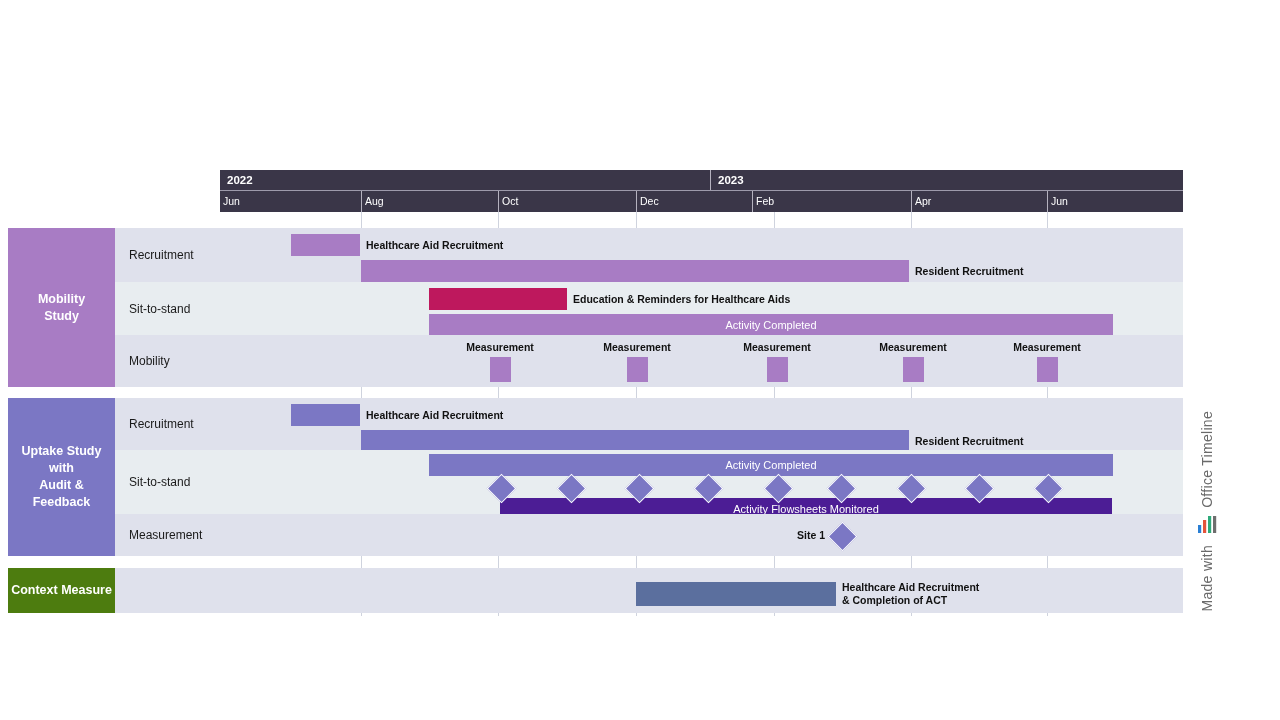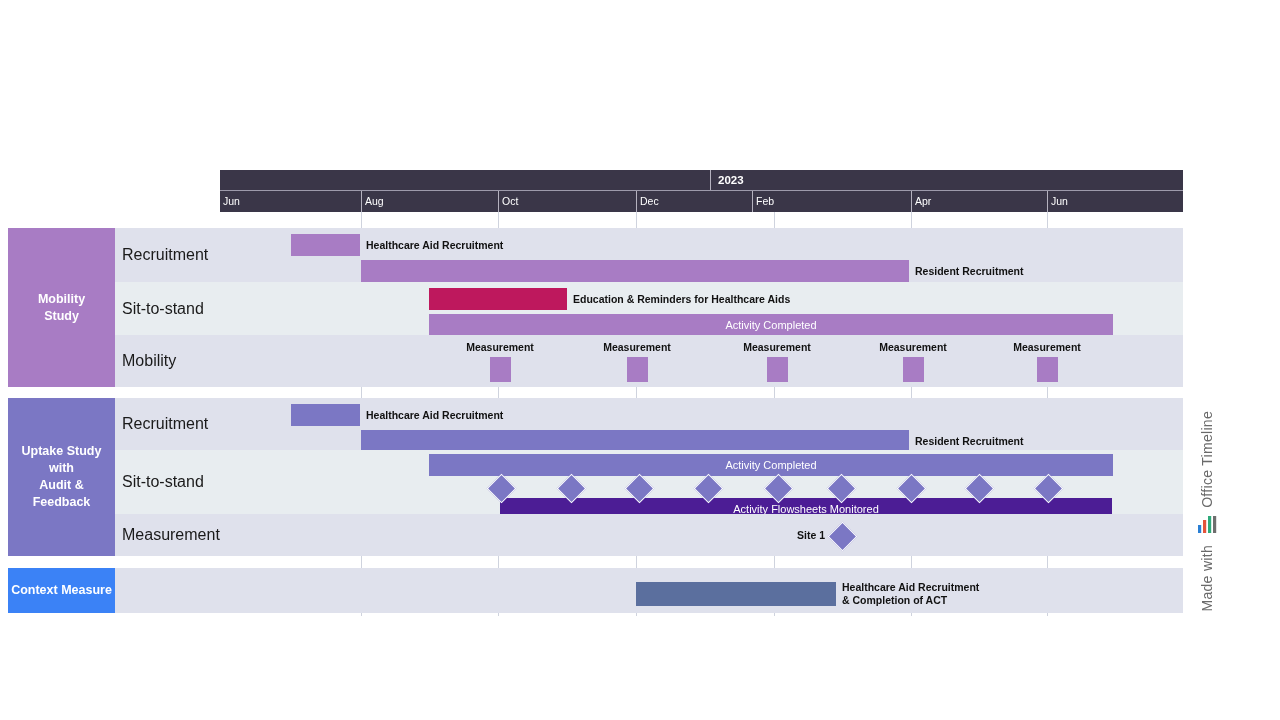--- a/index.html
+++ b/index.html
@@ -40,22 +40,22 @@
   .group { position: absolute; left: 0; width: 1183px; }
   .group-label {
     position: absolute; left: 8px; top: 0; width: 107px;
     color: #ffffff; font-size: 12.5px; font-weight: 700;
     display: flex; align-items: center; justify-content: center;
     text-align: center; line-height: 1.35; box-sizing: border-box;
   }
   .row { position: absolute; left: 115px; width: 1068px; box-sizing: border-box; }
   .row-name {
     position: absolute; left: 0; top: 0; width: 95px; height: 100%;
-    display: flex; align-items: center; padding-left: 7px;
-    font-size: 16px; color: #1a1a1a; box-sizing: border-box;
+    display: flex; align-items: center; padding-left: 14px;
+    font-size: 12px; color: #1a1a1a; box-sizing: border-box;
   }
   .row-track { position: absolute; left: 95px; top: 0; right: 0; height: 100%; }
 
   .bar { position: absolute; border-radius: 0; }
   .bar-text {
     position: absolute; font-size: 10.5px; font-weight: 700;
     color: #111111; white-space: nowrap; line-height: 1.2;
   }
   .bar-text.inside {
     color: #ffffff; font-weight: 400; font-size: 11px;
@@ -84,20 +84,21 @@
   }
   .wm-logo { display: block; margin: 6px 0; }
 </style>
 </head>
 <body>
 
 <div id="root">
 
   <div class="tl-header">
     <div class="year-band" id="year-band">
+        <div class="year-cell" style="left: 0px; width: 490px;">2022</div>
         <div class="year-cell second" style="left: 490px; width: 473px;">2023</div>
       </div>
     <div class="month-band" id="month-band">
         <div class="month-cell first" style="left: 0px; width: 141px;">Jun</div>
         <div class="month-cell" style="left: 141px; width: 137px;">Aug</div>
         <div class="month-cell" style="left: 278px; width: 138px;">Oct</div>
         <div class="month-cell" style="left: 416px; width: 138px;">Dec</div>
         <div class="month-cell" style="left: 532px; width: 137px;">Feb</div>
         <div class="month-cell" style="left: 691px; width: 136px;">Apr</div>
         <div class="month-cell" style="left: 827px; width: 136px;">Jun</div>
@@ -189,21 +190,21 @@
           </div>
           <div class="row" style="top: 116px; height: 42px; background: rgb(223, 225, 236);">
             <div class="row-name">Measurement</div>
             <div class="row-track">
               <div class="diamond" style="left: 622px; top: 11.5px; background: rgb(123, 119, 196);"></div>
               <div class="milestone-label" style="left: 571px; top: 14.5px; width: 44px; text-align: right;">Site 1</div>
             </div>
           </div>
         </div>
         <div class="group" style="top: 356px; height: 45px;">
-          <div class="group-label" style="height: 45px; background: #3b82f6;">Context Measure</div>
+          <div class="group-label" style="height: 45px; background: #4d7c0f;">Context Measure</div>
           <div class="row" style="top: 0px; height: 45px; background: rgb(223, 225, 236);">
             <div class="row-name"></div>
             <div class="row-track">
               <div class="bar" style="left: 426px; width: 200px; top: 14px; height: 24px; background: rgb(91, 111, 158);">
                 <div class="bar-text" style="left: 206px; top: -1px;">Healthcare Aid Recruitment<br>&amp; Completion of ACT</div>
               </div>
             </div>
           </div>
         </div>
       </div>

